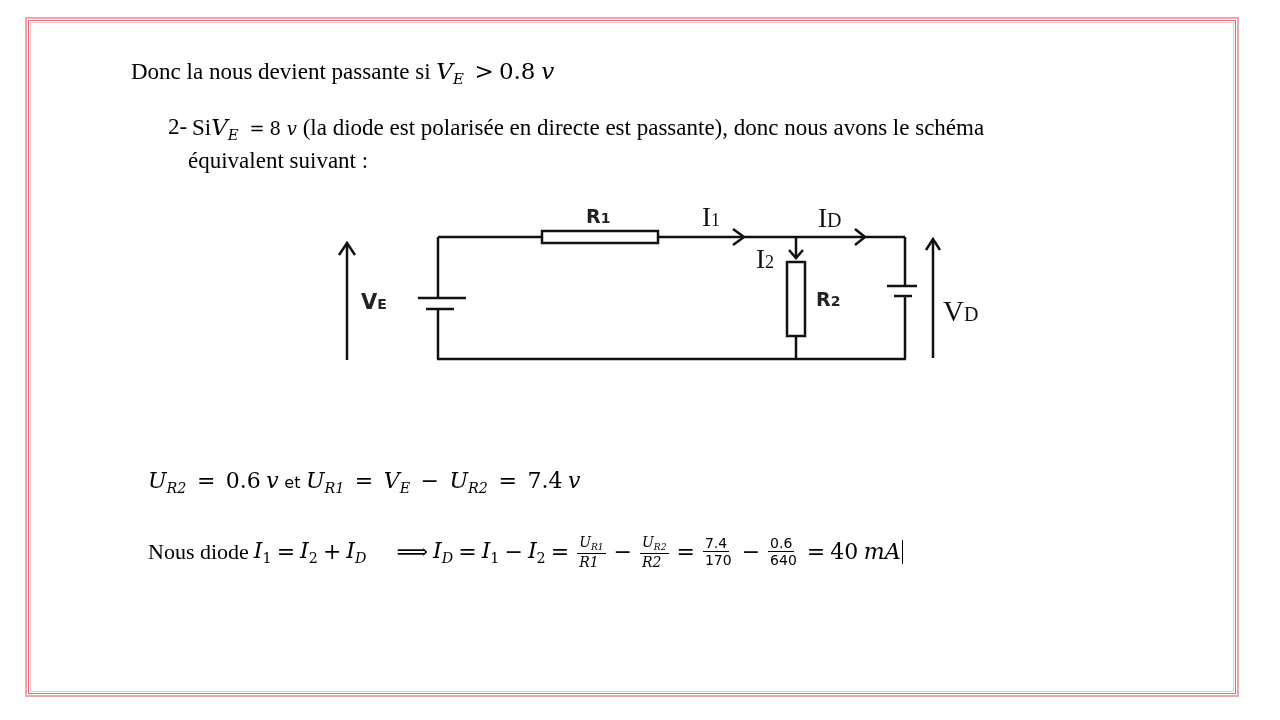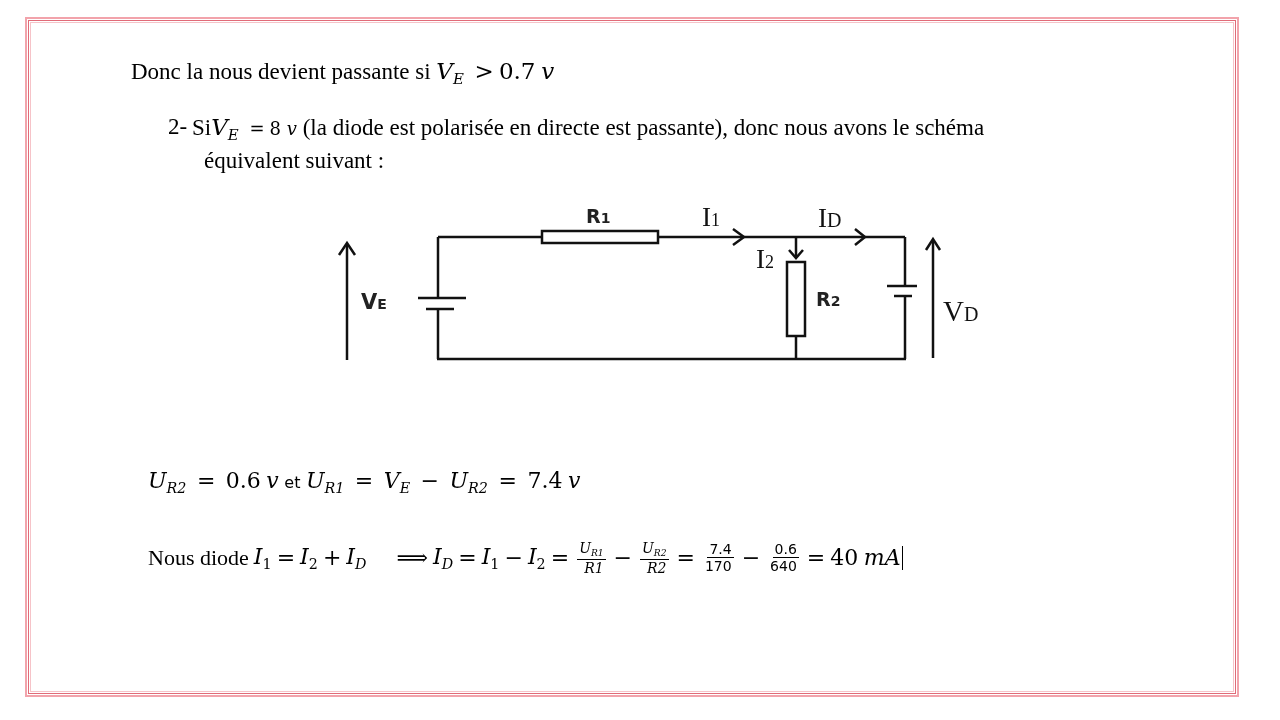--- a/index.html
+++ b/index.html
@@ -20,53 +20,53 @@
     box-sizing: border-box; border: 1px solid #f6c3c8;
   }
   .line { position: absolute; white-space: nowrap; font-size: 23px; }
   .math { font-family: "DejaVu Serif", "Liberation Serif", serif; font-style: italic; }
   .mathu { font-family: "DejaVu Serif", "Liberation Serif", serif; }
   .sub { font-size: 0.65em; vertical-align: -0.35em; font-style: italic; }
   .subn { font-size: 0.65em; vertical-align: -0.35em; font-style: normal; }
   .op { font-family: "DejaVu Serif", serif; font-style: normal; margin: 0 5px; }
   .sans { font-family: "DejaVu Sans", "Liberation Sans", sans-serif; font-style: normal; font-size: 16px; }
   .frac {
-    display: inline-flex; flex-direction: column; align-items: flex-end; vertical-align: middle;
-    font-size: 14px; margin: 10px 3px; line-height: 1.15;
+    display: inline-flex; flex-direction: column; align-items: flex-start; vertical-align: middle;
+    font-size: 14px; margin: 4px 3px; line-height: 1.15;
   }
   .frac .num { border-bottom: 1px solid #000; padding: 0 2px; }
   .frac .den { padding: 0 2px; }
   .frac.digits { font-family: "DejaVu Sans", sans-serif; font-style: normal; }
   .cursor { display: inline-block; width: 1px; height: 24px; background: #000; vertical-align: middle; margin-left: 1px; }
   svg { position: absolute; left: 0; top: 0; }
   .circ-label { font-family: "DejaVu Sans", "Liberation Sans", sans-serif; fill: #222; }
   .circ-serif { font-family: "Liberation Serif", "DejaVu Serif", serif; fill: #111; }
 </style>
 </head>
 <body>
 
 <div class="frame-outer"></div>
 <div class="frame-mid"></div>
 <div class="frame-inner"></div>
 
 <div class="line" style="left:131px; top:58px;">
   <span>Donc la nous devient passante si</span>
   <span class="math"><span>V</span><span class="sub">E</span></span>
-  <span class="op">&gt;</span><span class="mathu">0.7</span>
+  <span class="op">&gt;</span><span class="mathu">0.8</span>
   <span class="math">v</span>
 </div>
 
 <div class="line" style="left:168px; top:114px;">2-</div>
 <div class="line" style="left:192px; top:114px;">
   <span>Si</span><span class="math"><span>V</span><span class="sub">E</span></span>
   <span class="op" style="font-size:18px;">=</span><span class="mathu" style="font-size:18px;">8</span>
   <span class="math" style="font-size:18px;">v</span>
   <span>(la diode est polarisée en directe est passante), donc nous avons le schéma</span>
 </div>
-<div class="line" style="left:204px; top:148px;">équivalent suivant :</div>
+<div class="line" style="left:188px; top:148px;">équivalent suivant :</div>
 
 <svg width="1280" height="720">
   <g stroke="#111" stroke-width="2.5" fill="none">
 
     <line x1="347" y1="360" x2="347" y2="245"></line>
     <polyline points="339,255 347,243 355,255"></polyline>
 
     <line x1="438" y1="237" x2="438" y2="298"></line>
     <line x1="418" y1="298" x2="466" y2="298"></line>
     <line x1="426" y1="309" x2="454" y2="309"></line>

